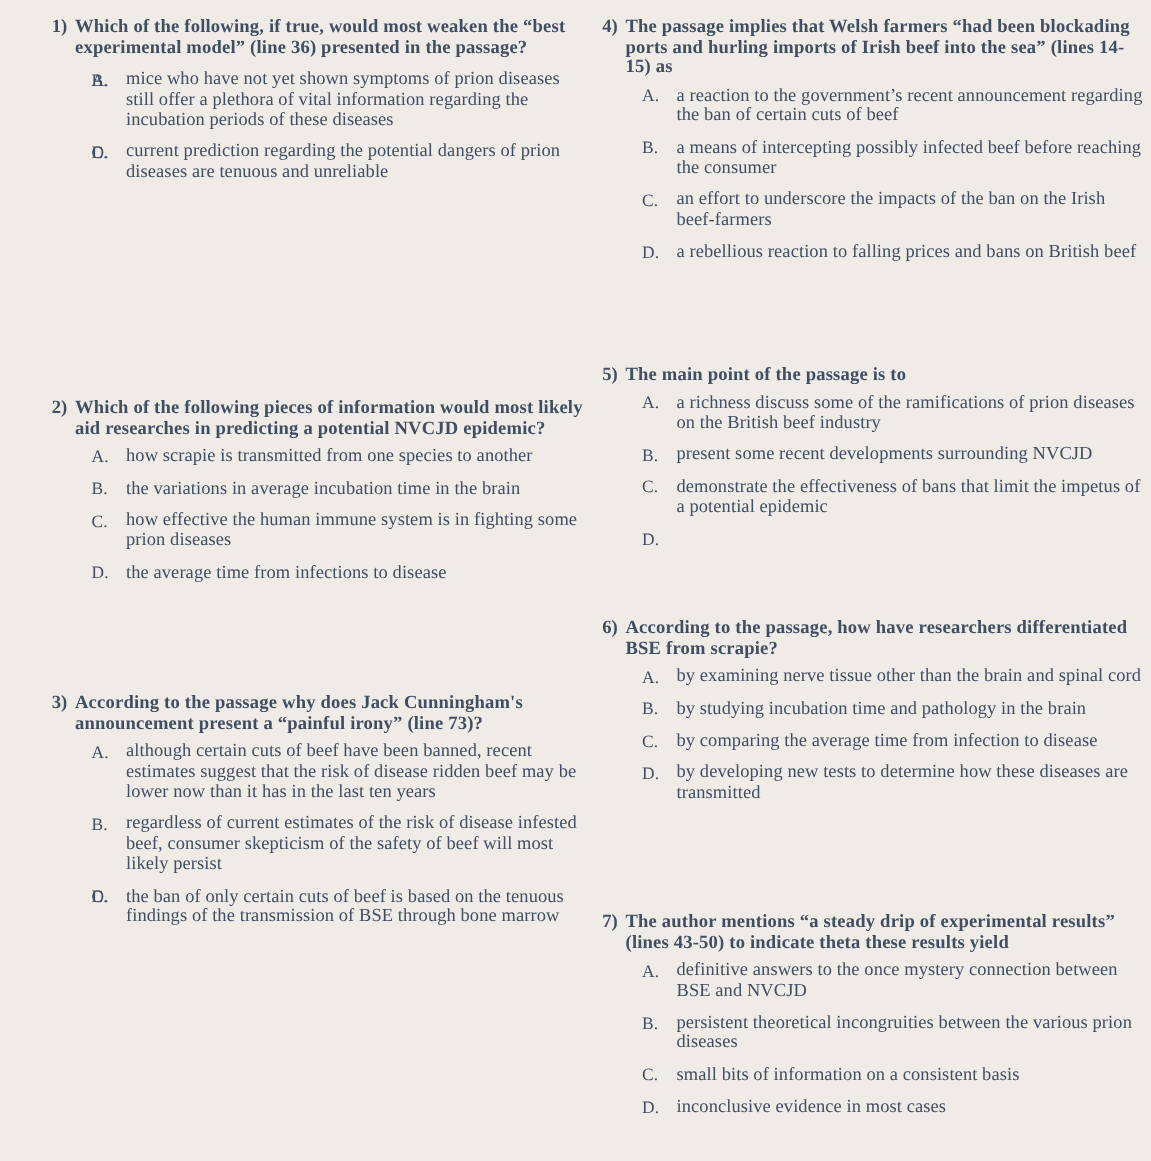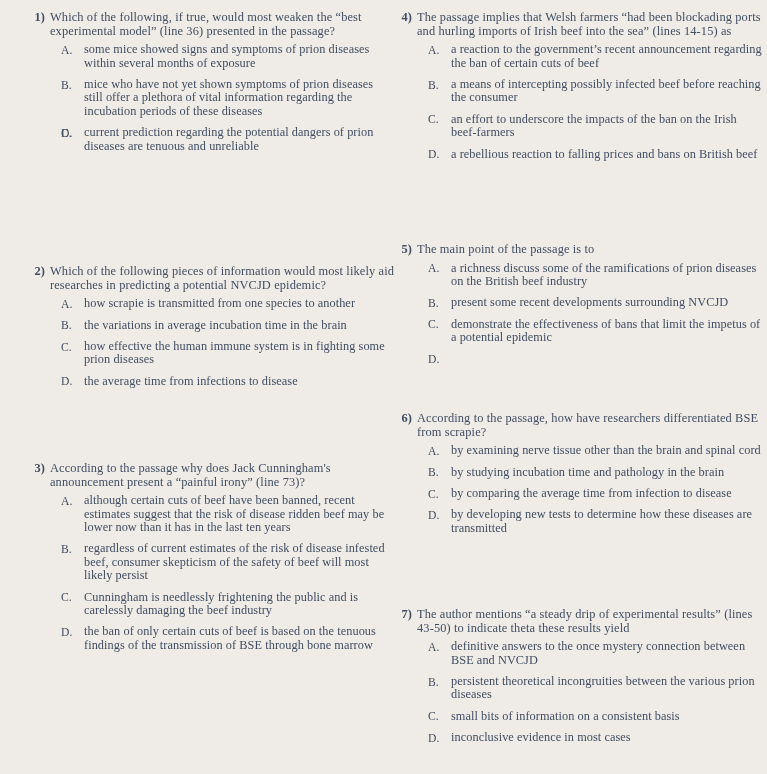--- a/index.html
+++ b/index.html
@@ -46,21 +46,21 @@
     position: absolute;
     left: 0;
     top: 0;
     width: 20px;
     text-align: right;
     font-weight: bold;
     font-size: 12.4px;
   }
   .q-stem {
     display: block;
-    font-weight: normal;
+    font-weight: bold;
   }
   .options {
     margin-top: 5px;
     padding-left: 0;
   }
   .option {
     position: relative;
     padding-left: 59px;
     font-size: 12.3px;
     line-height: 13.4px;
@@ -88,21 +88,20 @@
   <div class="column col-left">
 
     <div class="q-abs question" style="top:11px;">
       <div class="q-head">
         <span class="q-num">1)</span>
         <span class="q-stem">Which of the following, if true, would most weaken the “best experimental model” (line 36) presented in the passage?</span>
       </div>
       <div class="options">
         <div class="option">
           <span class="opt-letter">A.</span>
-          <span class="opt-text">some mice showed signs and symptoms of prion diseases within several months of exposure</span>
         </div>
         <div class="option">
           <span class="opt-letter">B.</span>
           <span class="opt-text">mice who have not yet shown symptoms of prion diseases still offer a plethora of vital information regarding the incubation periods of these diseases</span>
         </div>
         <div class="option">
           <span class="opt-letter">C.</span>
         </div>
         <div class="option">
           <span class="opt-letter">D.</span>
@@ -145,21 +144,20 @@
         <div class="option">
           <span class="opt-letter">A.</span>
           <span class="opt-text">although certain cuts of beef have been banned, recent estimates suggest that the risk of disease ridden beef may be lower now than it has in the last ten years</span>
         </div>
         <div class="option">
           <span class="opt-letter">B.</span>
           <span class="opt-text">regardless of current estimates of the risk of disease infested beef, consumer skepticism of the safety of beef will most likely persist</span>
         </div>
         <div class="option">
           <span class="opt-letter">C.</span>
-          <span class="opt-text">Cunningham is needlessly frightening the public and is carelessly damaging the beef industry</span>
         </div>
         <div class="option">
           <span class="opt-letter">D.</span>
           <span class="opt-text">the ban of only certain cuts of beef is based on the tenuous findings of the transmission of BSE through bone marrow</span>
         </div>
       </div>
     </div>
 
   </div>
 

